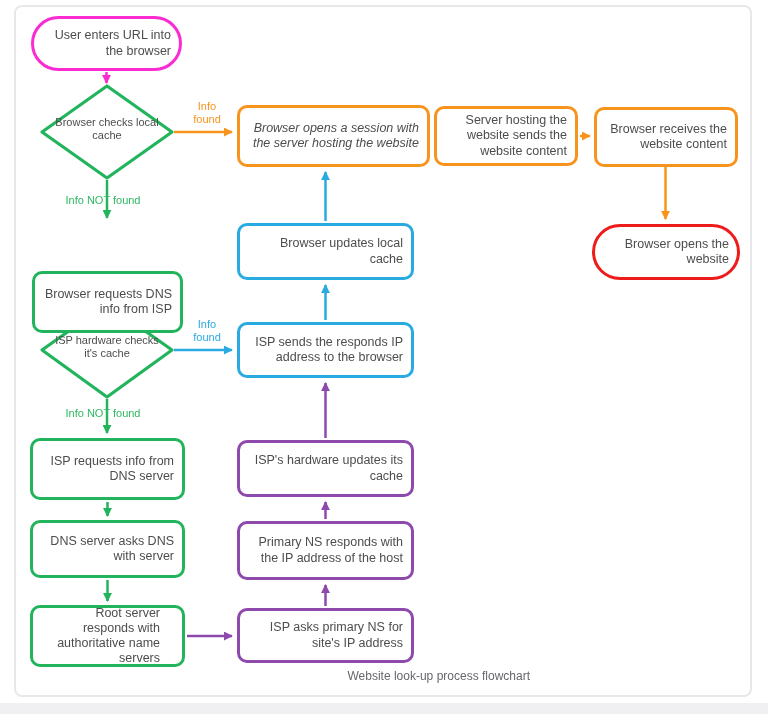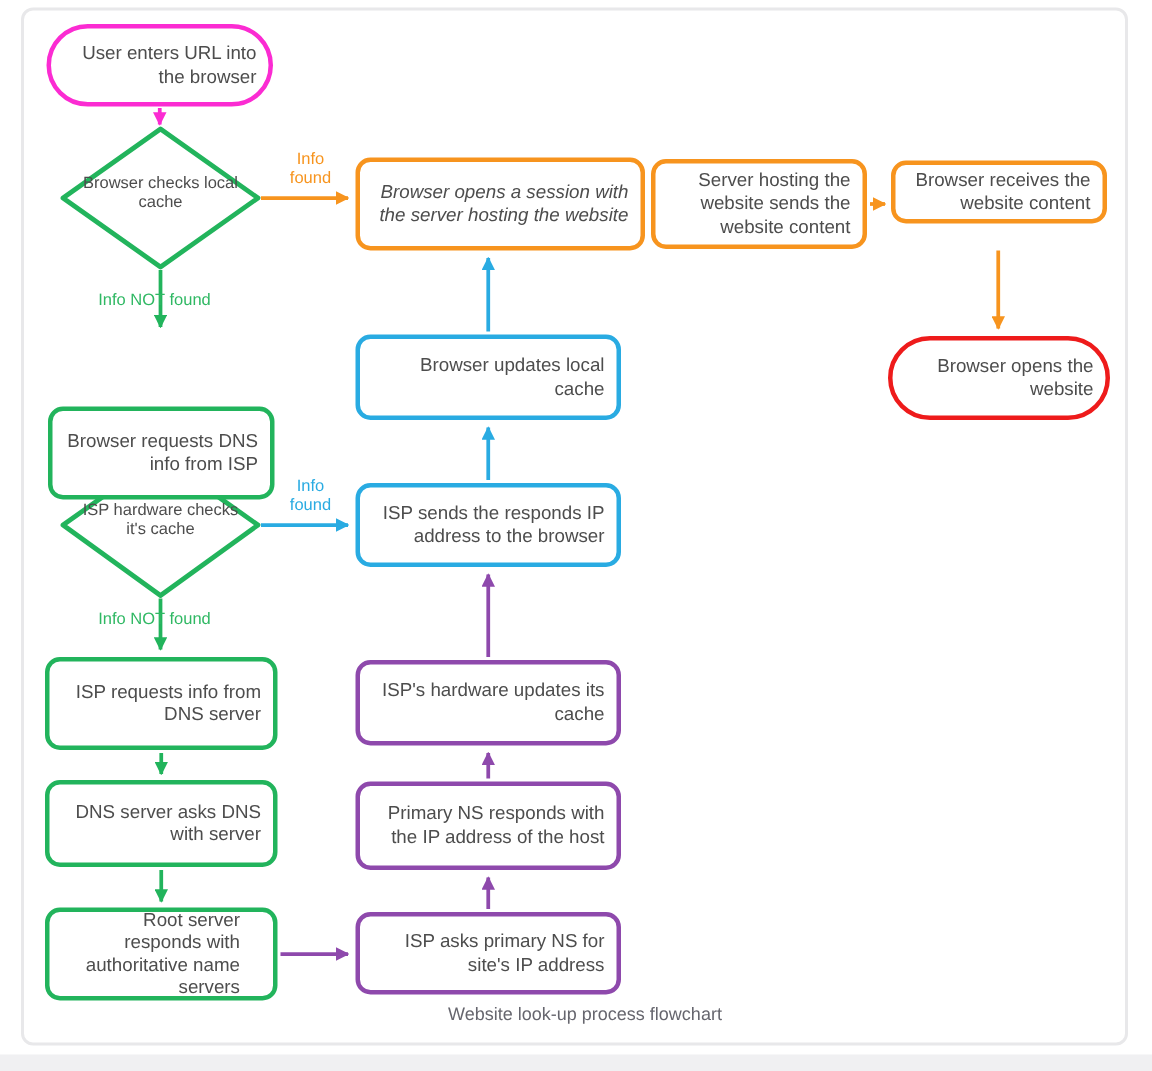--- a/index.html
+++ b/index.html
@@ -15,21 +15,21 @@
   .stadium{border-radius:28px;}
   .c-pink  {border:3px solid #fb2bd2;}
   .c-green {border:3px solid #22b45c;}
   .c-orange{border:3px solid #f7941e;}
   .c-blue  {border:3px solid #29abe2;}
   .c-purple{border:3px solid #8e49ac;}
   .c-red   {border:3.5px solid #ee1b1b;}
   .dtext{position:absolute;text-align:center;color:#4d4d4d;font-size:11px;line-height:1.22;}
   .elabel{position:absolute;text-align:center;font-size:11px;line-height:1.2;font-weight:400;}
   .t-orange{color:#f7941e;} .t-green{color:#2fb863;} .t-blue{color:#29abe2;}
-  .caption{position:absolute;left:250px;top:669px;width:280px;text-align:center;
+  .caption{position:absolute;left:250px;top:669px;width:280px;text-align:right;
            color:#66666e;font-size:12px;}
 </style>
 </head>
 <body>
 
 <div class="page">
   <div class="card"></div>
   <div class="bottom-strip"></div>
 
   <svg class="overlay" viewBox="0 0 768 714" xmlns="http://www.w3.org/2000/svg">
@@ -74,21 +74,21 @@
   </svg>
 
   <div class="node stadium c-pink" style="left:31px;top:16px;width:151px;height:55px;">User enters URL into the browser</div>
 
   <div class="dtext" style="left:52px;top:116px;width:110px;">Browser checks local cache</div>
 
   <div class="node c-orange" style="left:237px;top:105px;width:193px;height:62px;font-style:italic;">Browser opens a session with the server hosting the website</div>
 
   <div class="node c-orange" style="left:434px;top:106px;width:144px;height:60px;">Server hosting the website sends the website content</div>
 
-  <div class="node c-orange" style="left:594px;top:107px;width:144px;height:42px;">Browser receives the website content</div>
+  <div class="node c-orange" style="left:594px;top:107px;width:144px;height:60px;">Browser receives the website content</div>
 
   <div class="node stadium c-red" style="left:592px;top:224px;width:148px;height:56px;">Browser opens the website</div>
 
   <div class="node c-green" style="left:32px;top:223px;width:151px;height:62px;margin-top:48px;">Browser requests DNS info from ISP</div>
 
   <div class="node c-blue" style="left:237px;top:223px;width:177px;height:57px;">Browser updates local cache</div>
 
   <div class="dtext" style="left:52px;top:334px;width:110px;">ISP hardware checks it's cache</div>
 
   <div class="node c-blue" style="left:237px;top:322px;width:177px;height:56px;">ISP sends the responds IP address to the browser</div>

